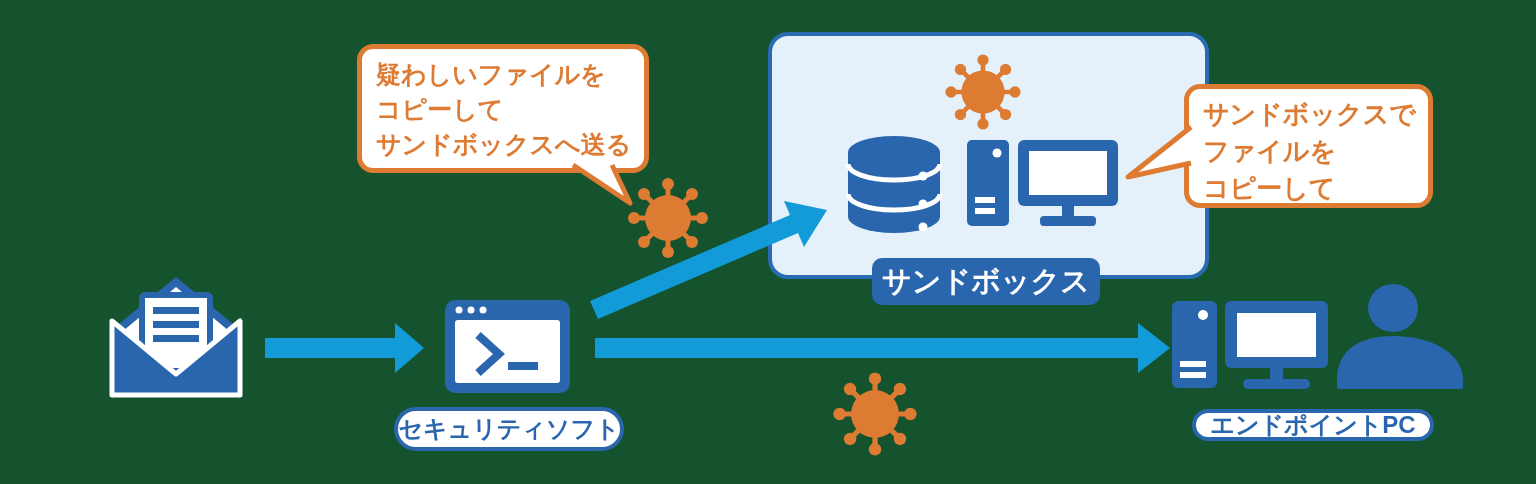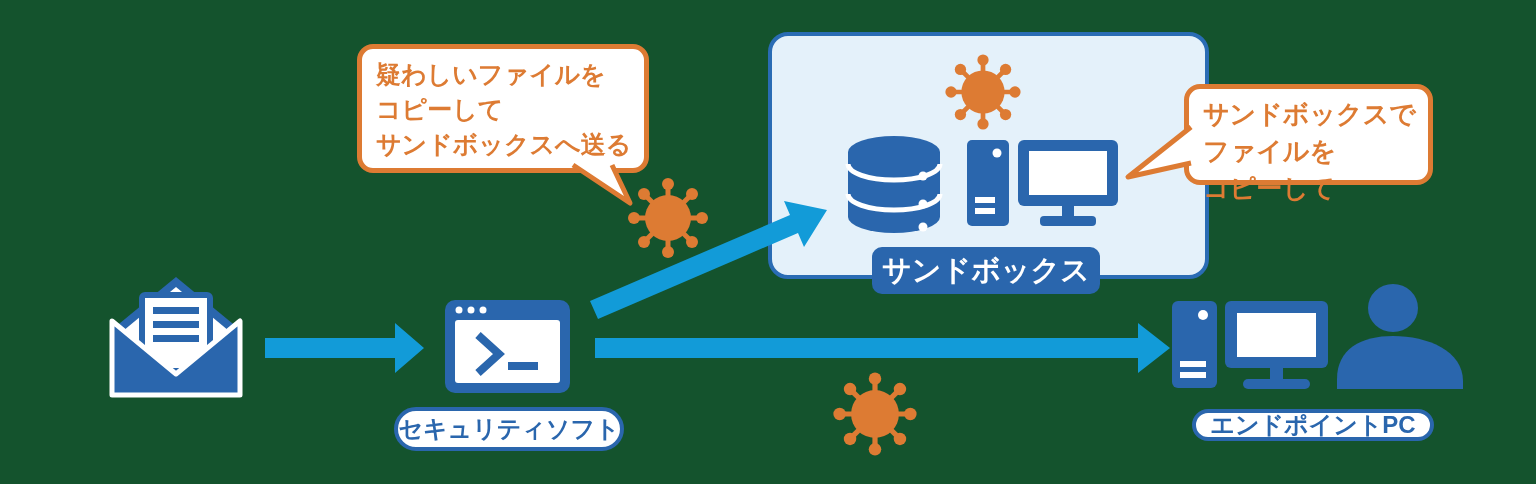--- a/index.html
+++ b/index.html
@@ -16,29 +16,29 @@
   .s-blue{stroke:var(--icon-blue,#2a66ad);}
   .s-white{stroke:#ffffff;}
   .s-orange{stroke:var(--orange,#dd7b33);}
   .no-fill{fill:none;}
   .sandbox-rect{fill:var(--sandbox-fill,#e4f1fa);stroke:var(--sandbox-border,#2a6cb4);stroke-width:4;}
   .bubble{background:#fff;border:5px solid var(--orange,#dd7b33);border-radius:16px;
           color:var(--orange,#dd7b33);}
   .bubble span{display:block;}
   #bubble1{left:357px;top:44px;width:292px;height:129px;padding:8px 0 0 14px;
            font-size:25px;line-height:35px;}
-  #bubble2{left:1184px;top:84px;width:249px;height:101px;padding:7px 0 0 14px;
+  #bubble2{left:1184px;top:84px;width:249px;height:124px;padding:7px 0 0 14px;
            font-size:26px;line-height:37px;}
   .pill{background:#fff;border:4px solid var(--icon-blue,#2a66ad);border-radius:23px;
         color:var(--icon-blue,#2a66ad);display:flex;align-items:center;justify-content:center;
         font-size:24px;white-space:nowrap;}
   #pill-email{left:82px;top:409px;width:190px;height:42px;}
   #pill-security{left:394px;top:407px;width:230px;height:44px;}
   #pill-endpoint{left:1192px;top:409px;width:242px;height:32px;}
-  #sandbox-tag{left:872px;top:247px;width:228px;height:47px;background:var(--icon-blue,#2a66ad);
+  #sandbox-tag{left:872px;top:258px;width:228px;height:47px;background:var(--icon-blue,#2a66ad);
                border-radius:10px;color:#fff;display:flex;align-items:center;justify-content:center;
                font-size:29px;white-space:nowrap;}
 </style>
 </head>
 <body>
 
 <div id="stage">
 
   <svg id="gfx" width="1536" height="484" viewBox="0 0 1536 484">
 

